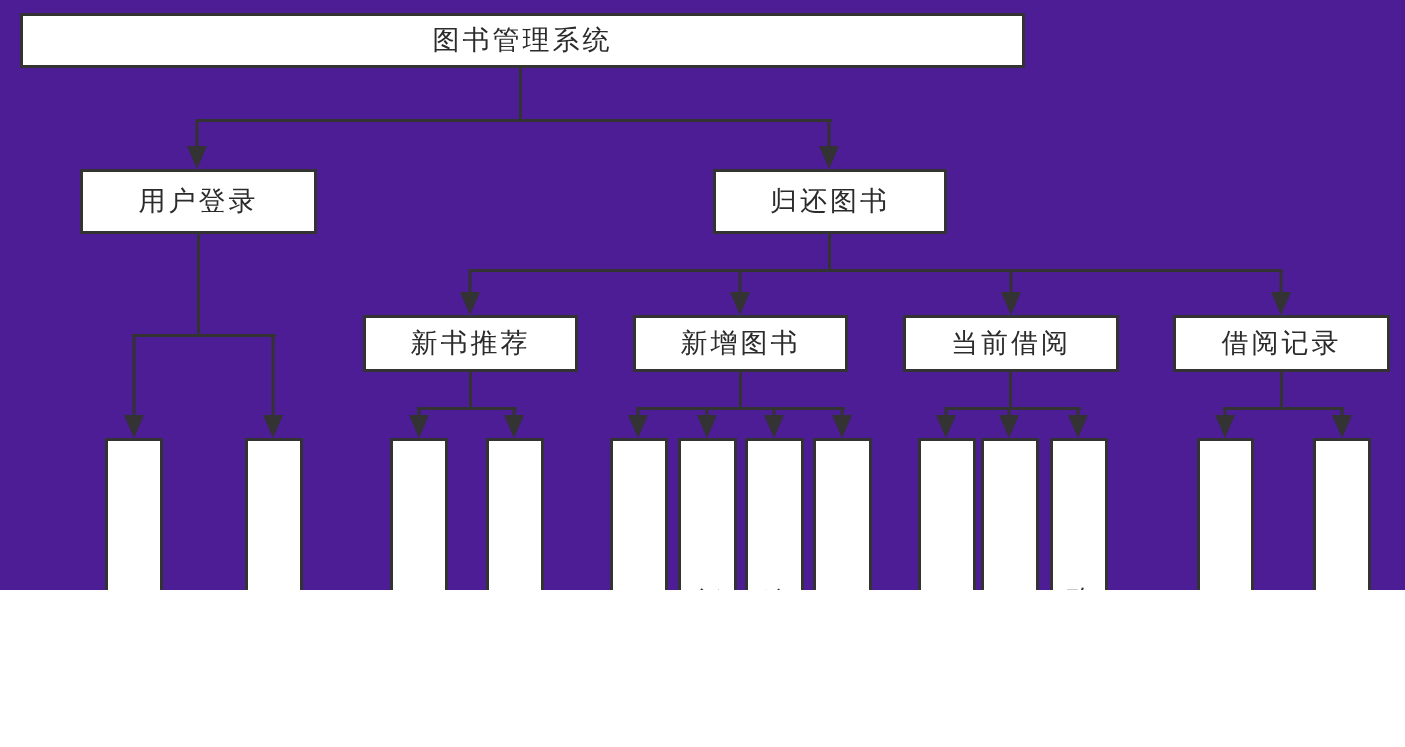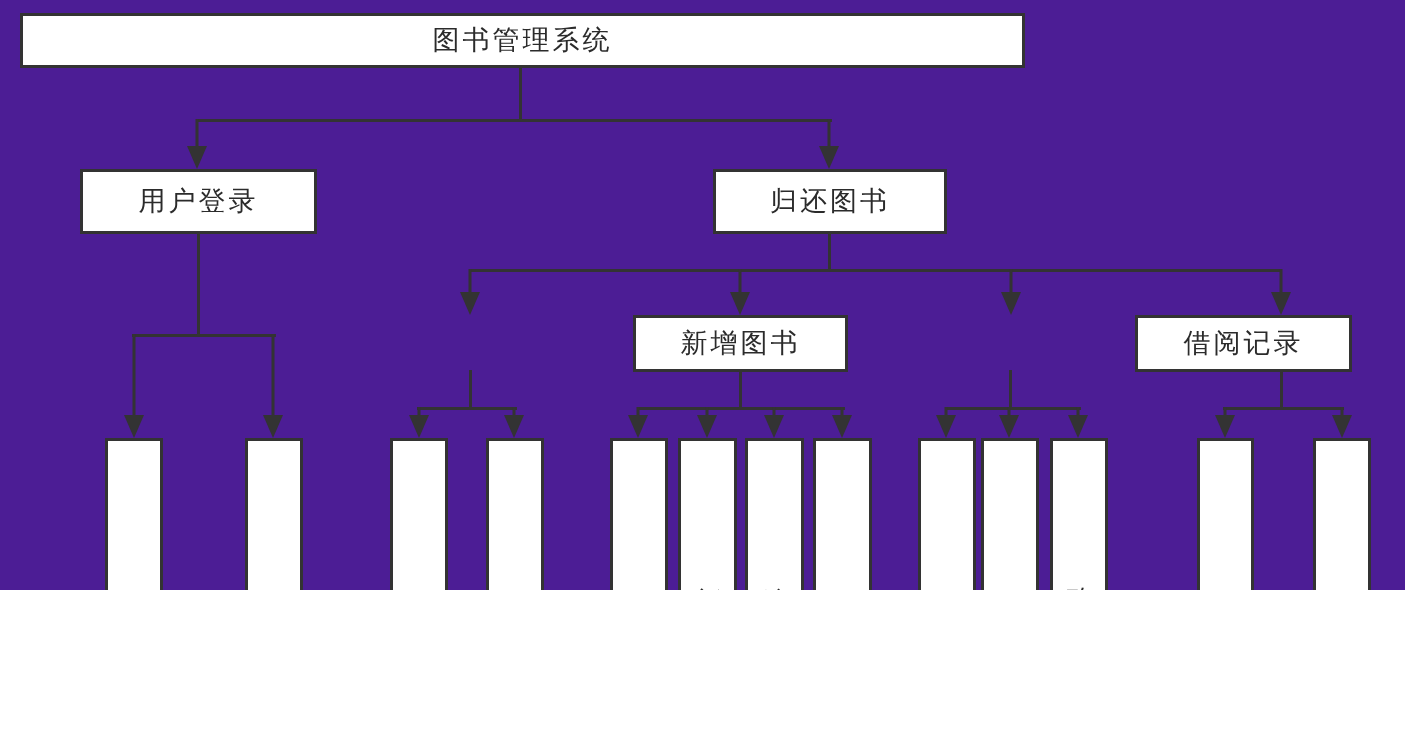--- a/index.html
+++ b/index.html
@@ -81,24 +81,30 @@
   <div class="arrow" style="left:124px;top:334px;height:104px;"></div>
   <div class="arrow" style="left:263px;top:334px;height:104px;"></div>
 
   <div class="vline" style="left:828px;top:232px;height:40px;"></div>
   <div class="hline" style="left:469px;top:269px;width:813px;"></div>
   <div class="arrow" style="left:460px;top:269px;height:46px;"></div>
   <div class="arrow" style="left:730px;top:269px;height:46px;"></div>
   <div class="arrow" style="left:1001px;top:269px;height:46px;"></div>
   <div class="arrow" style="left:1271px;top:269px;height:46px;"></div>
 
+  <div class="node" style="left:363px;top:315px;width:215px;height:57px;">
+    <span>新书推荐</span>
+  </div>
   <div class="node" style="left:633px;top:315px;width:215px;height:57px;">
     <span>新增图书</span>
   </div>
-  <div class="node" style="left:1135px;top:315px;width:217px;height:57px;">
+  <div class="node" style="left:903px;top:315px;width:216px;height:57px;">
+    <span>当前借阅</span>
+  </div>
+  <div class="node" style="left:1173px;top:315px;width:217px;height:57px;">
     <span>借阅记录</span>
   </div>
 
   <div class="vline" style="left:469px;top:370px;height:40px;"></div>
   <div class="hline" style="left:417px;top:407px;width:100px;"></div>
   <div class="arrow" style="left:409px;top:407px;height:31px;"></div>
   <div class="arrow" style="left:504px;top:407px;height:31px;"></div>
 
   <div class="vline" style="left:739px;top:370px;height:40px;"></div>
   <div class="hline" style="left:637px;top:407px;width:208px;"></div>

